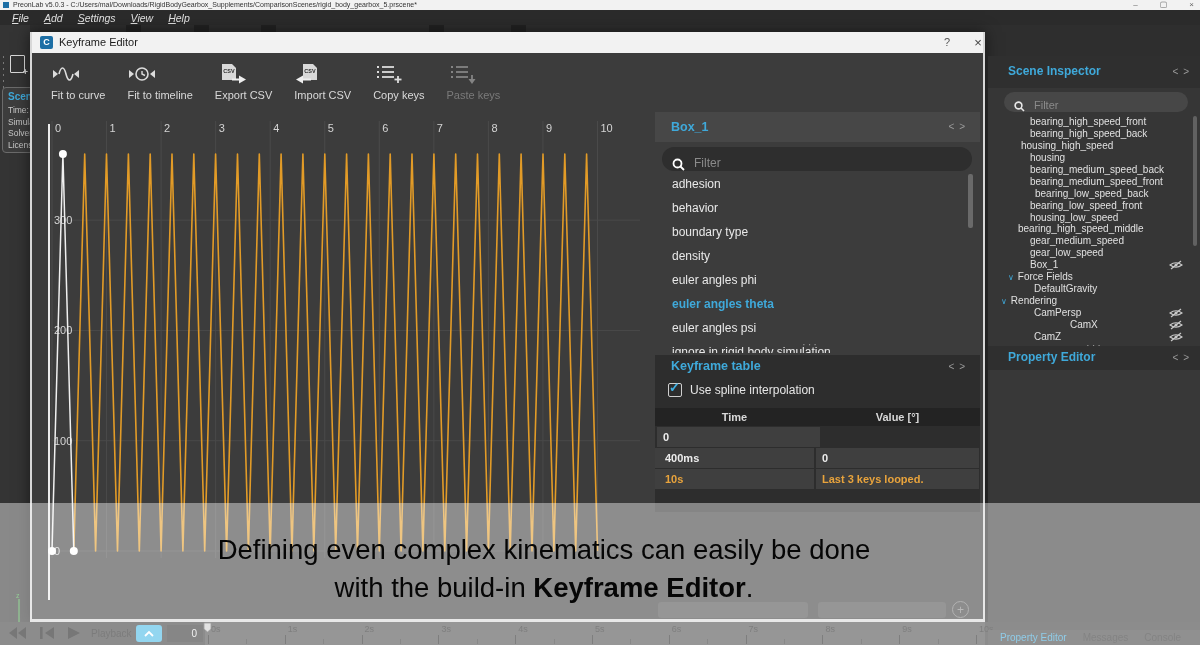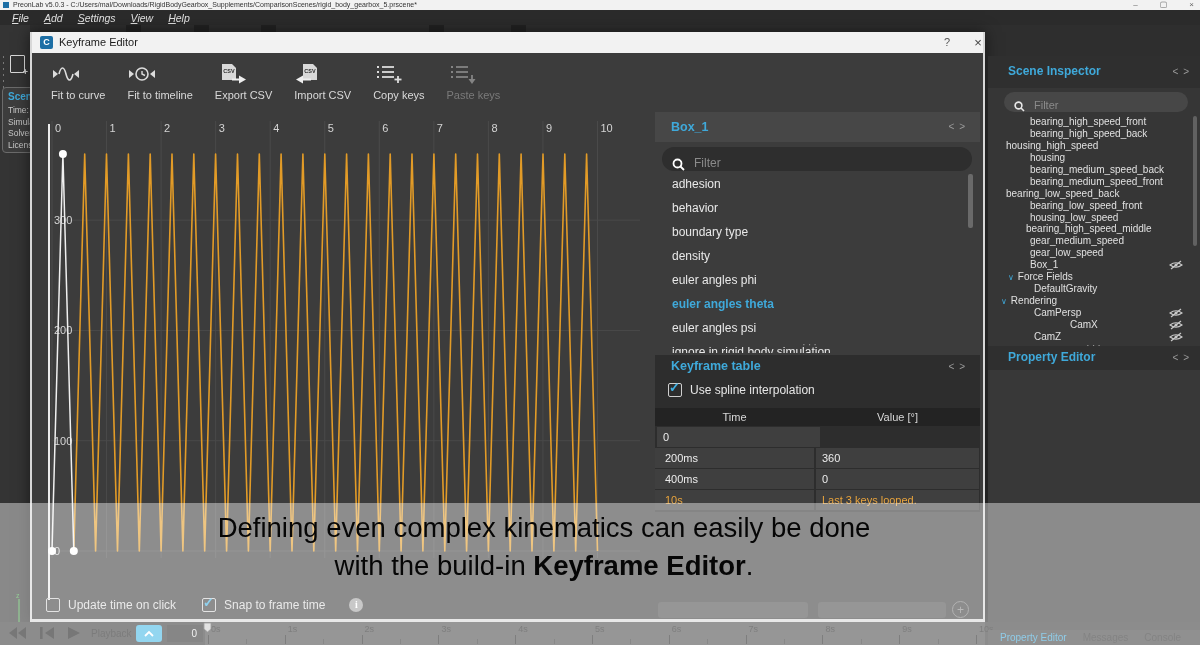--- a/index.html
+++ b/index.html
@@ -86,21 +86,21 @@
   .prop-item.sel{color:#3fa9da;font-weight:bold;}
   #prop-scroll{left:936px;top:142px;width:5px;height:54px;background:#6a6a6a;border-radius:2px;}
   .dots{color:#9a9a9a;font-size:11px;letter-spacing:2px;}
   #dots-1{left:770px;top:306px;}
 
   
   #kf-card{left:623px;top:323px;width:325px;height:157px;background:#2d2d2d;}
   #kf-card .hd{left:16px;top:4px;font-size:12.5px;font-weight:bold;color:#3fa9da;}
   #kf-card .code-toggle{position:absolute;right:14px;top:6px;}
   #spline-row{left:13px;top:28px;display:flex;align-items:center;font-size:12px;color:#e6e6e6;text-align:center;}
-  #kf-grid{left:0px;top:53px;width:325px;}
+  #kf-grid{left:0px;top:53px;width:325px;font-weight:bold;}
   .kf-hrow{display:flex;background:#232323;height:18px;}
   .kf-hcell{font-size:11px;color:#d8d8d8;text-align:center;line-height:18px;}
   .kf-row{display:flex;height:20px;margin-top:1px;}
   .kf-cell{background:#3f3f3f;font-size:11px;color:#ececec;line-height:20px;}
   .kf-row.hl .kf-cell{color:#e8a33c;}
   .c-time{width:159px;padding-left:10px;box-sizing:border-box;}
   .c-val{width:163px;margin-left:2px;padding-left:6px;box-sizing:border-box;}
   .h-time{width:159px;}
   .h-val{width:163px;margin-left:2px;}
 
@@ -135,21 +135,21 @@
   .tick-major{position:absolute;top:13px;width:1px;height:9px;background:#222;}
   .tick-minor{position:absolute;top:17px;width:1px;height:5px;background:#333;}
   #playhead{left:203px;top:0px;}
   #tabs-strip{left:988px;top:630px;width:212px;height:15px;background:#414141;display:flex;
     gap:16px;padding-left:12px;font-size:10px;line-height:15px;}
   #tabs-strip .tab{color:#2a2a2a;}
   #tabs-strip .tab.active{color:#3fa9da;}
 
   
   #overlay{left:0;top:503px;width:1200px;height:142px;background:rgba(255,255,255,.42);z-index:100;}
-  #caption{left:0;top:6px;width:1088px;text-align:center;color:#060606;font-size:27.5px;line-height:38px;}
+  #caption{left:0;top:28px;width:1088px;text-align:center;color:#060606;font-size:27.5px;line-height:38px;}
   #caption b{font-weight:bold;}
 </style>
 </head>
 <body>
 
 <div id="screen">
 
   <div id="titlebar" class="abs">
     <div class="appicon abs"></div>
     <div class="title abs">PreonLab v5.0.3 - C:/Users/mal/Downloads/RigidBodyGearbox_Supplements/ComparisonScenes/rigid_body_gearbox_5.prscene*</div>
@@ -357,71 +357,60 @@
       <div id="kf-grid" class="abs">
         <div class="kf-hrow">
           <div class="kf-hcell h-time">Time</div>
           <div class="kf-hcell h-val">Value [°]</div>
         </div>
         <div id="kf-rows">
             <div class="kf-row">
               <div class="kf-cell c-val">0</div>
             </div>
             <div class="kf-row">
-              <div class="kf-cell c-time">200ms</div>
-              <div class="kf-cell c-val">360</div>
-            </div>
-            <div class="kf-row">
               <div class="kf-cell c-time">400ms</div>
               <div class="kf-cell c-val">0</div>
             </div>
             <div class="kf-row hl">
               <div class="kf-cell c-time">10s</div>
               <div class="kf-cell c-val">Last 3 keys looped.</div>
             </div>
           </div>
       </div>
     </div>
 
     <div class="ghost-field abs" style="left:626px;width:150px"></div>
     <div class="ghost-field abs" style="left:786px;width:128px"></div>
     <div id="ghost-plus" class="abs">+</div>
 
-    <div id="kf-bottom" class="abs">
-      <div class="cb"></div>
-      <span style="margin-right:26px">Update time on click</span>
-      <div class="cb checked"></div>
-      <span style="margin-right:24px">Snap to frame time</span>
-      <div id="info-dot">i</div>
-    </div>
   </div>
 
   <div id="right-panel" class="abs">
     <div id="si-band" class="abs">
       <div id="si-title" class="abs">Scene Inspector</div>
       <div class="code-toggle">&lt; &gt;</div>
     </div>
     <div id="si-filter" class="abs filter-box">
       <svg width="11" height="11">
         <circle cx="4.5" cy="4.5" r="3.4" fill="none" stroke="#e8e8e8" stroke-width="1.6"></circle>
         <line x1="7" y1="7" x2="10" y2="10" stroke="#e8e8e8" stroke-width="1.6"></line>
       </svg>
       <input placeholder="Filter" style="">
     </div>
     <div id="si-tree" class="abs">
         <div class="tree-row" style="padding-left: 42px;"><span>bearing_high_speed_front</span></div>
         <div class="tree-row" style="padding-left: 42px;"><span>bearing_high_speed_back</span></div>
-        <div class="tree-row" style="padding-left: 18px;"><span>housing_high_speed</span></div>
+        <div class="tree-row" style="padding-left: 18px; margin-left: 15px;"><span>housing_high_speed</span></div>
         <div class="tree-row" style="padding-left: 42px;"><span>housing</span></div>
         <div class="tree-row" style="padding-left: 42px;"><span>bearing_medium_speed_back</span></div>
         <div class="tree-row" style="padding-left: 42px;"><span>bearing_medium_speed_front</span></div>
-        <div class="tree-row" style="padding-left: 18px;"><span>bearing_low_speed_back</span></div>
+        <div class="tree-row" style="padding-left: 47px;"><span>bearing_low_speed_back</span></div>
         <div class="tree-row" style="padding-left: 42px;"><span>bearing_low_speed_front</span></div>
         <div class="tree-row" style="padding-left: 42px;"><span>housing_low_speed</span></div>
-        <div class="tree-row" style="padding-left: 38px;"><span>bearing_high_speed_middle</span></div>
+        <div class="tree-row" style="padding-left: 30px;"><span>bearing_high_speed_middle</span></div>
         <div class="tree-row" style="padding-left: 42px;"><span>gear_medium_speed</span></div>
         <div class="tree-row" style="padding-left: 42px;"><span>gear_low_speed</span></div>
         <div class="tree-row" style="padding-left: 42px;"><span>Box_1</span><span class="eye"><svg width="14" height="10">
               <path d="M1 5 Q7 0.5 13 5 Q7 9.5 1 5 Z" fill="none" stroke="#c9c9c9" stroke-width="1.1"></path>
               <circle cx="7" cy="5" r="1.5" fill="#c9c9c9"></circle>
               <line x1="2" y1="9" x2="12" y2="1" stroke="#c9c9c9" stroke-width="1.2"></line>
             </svg></span></div>
         <div class="tree-row" style="padding-left: 20px;"><span class="chev">∨</span><span>Force Fields</span></div>
         <div class="tree-row" style="padding-left: 46px;"><span>DefaultGravity</span></div>
         <div class="tree-row" style="padding-left: 13px;"><span class="chev">∨</span><span>Rendering</span></div>

